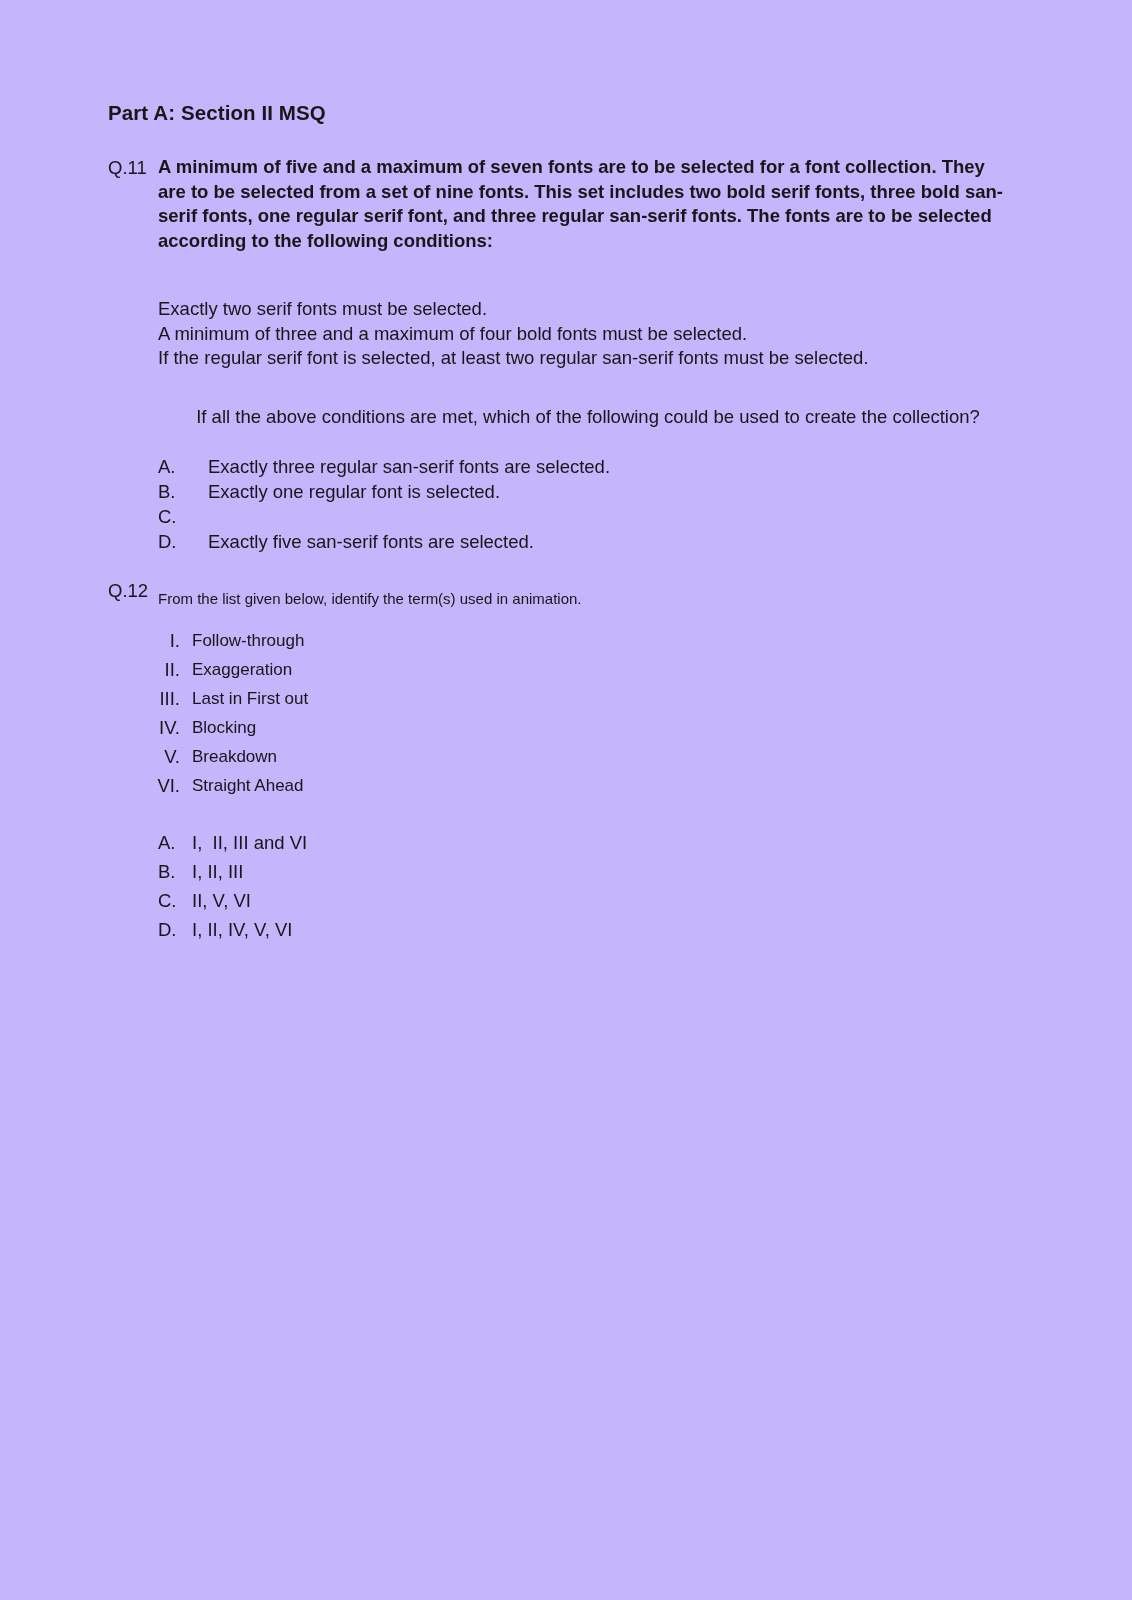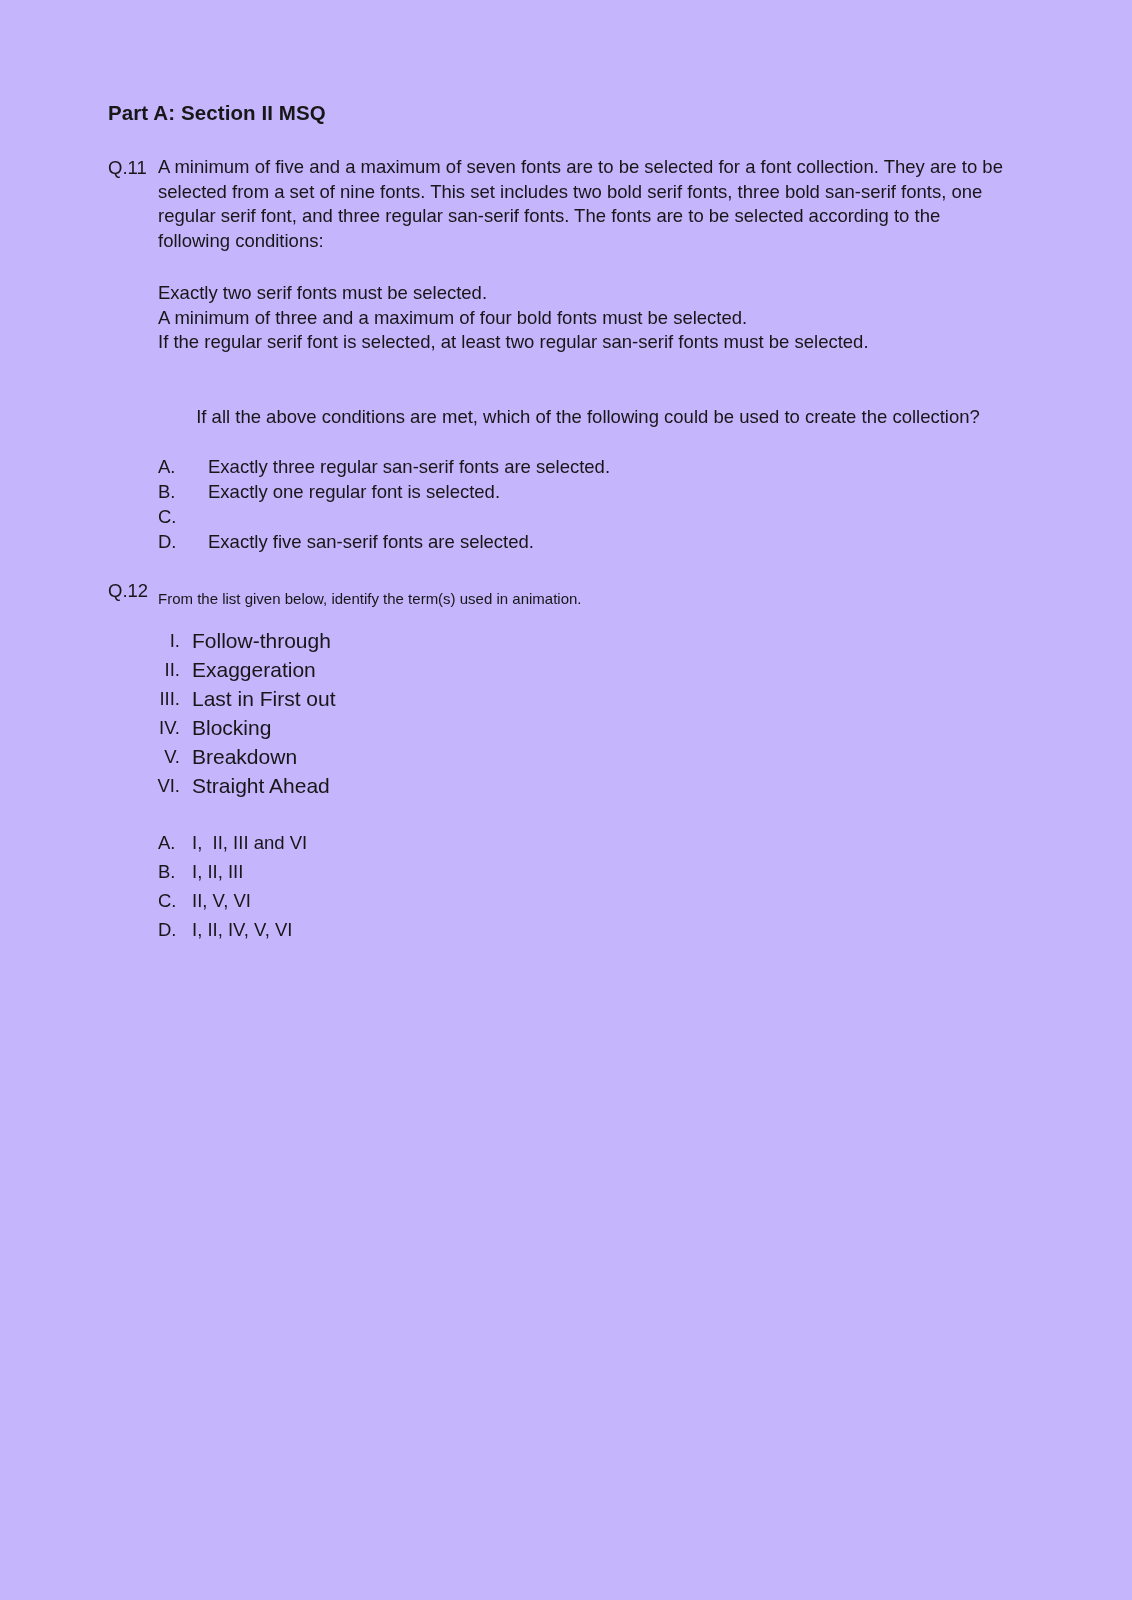--- a/index.html
+++ b/index.html
@@ -52,37 +52,39 @@
     white-space: nowrap;
   }
   .q-body {
     position: absolute;
     left: 158px;
     width: 845px;
     top: 0;
     font-size: 18.5px;
     line-height: 24.7px;
     text-align: left;
+    font-weight: bold;
   }
   .q-inline {
     position: absolute;
     left: 158px;
     top: 8px;
     font-size: 15px;
     line-height: 25px;
     white-space: nowrap;
   }
 
   
   .conditions {
     position: absolute;
     left: 158px;
     width: 845px;
     font-size: 18.5px;
     line-height: 24.7px;
+    margin-top: 16px;
   }
   .condition-line {
     white-space: nowrap;
   }
 
   
   .prompt-line {
     position: absolute;
     left: 158px;
     width: 860px;
@@ -137,21 +139,21 @@
     top: 0;
     text-align: right;
     font-size: 18.5px;
     line-height: 29px;
     white-space: nowrap;
   }
   .roman-text {
     position: absolute;
     left: 192px;
     top: 0;
-    font-size: 21px;
+    font-size: 17px;
     line-height: 29px;
     white-space: nowrap;
   }
 </style>
 </head>
 <body>
 
 <div class="page">
 
   <div class="section-title">Part A: Section II MSQ</div>

